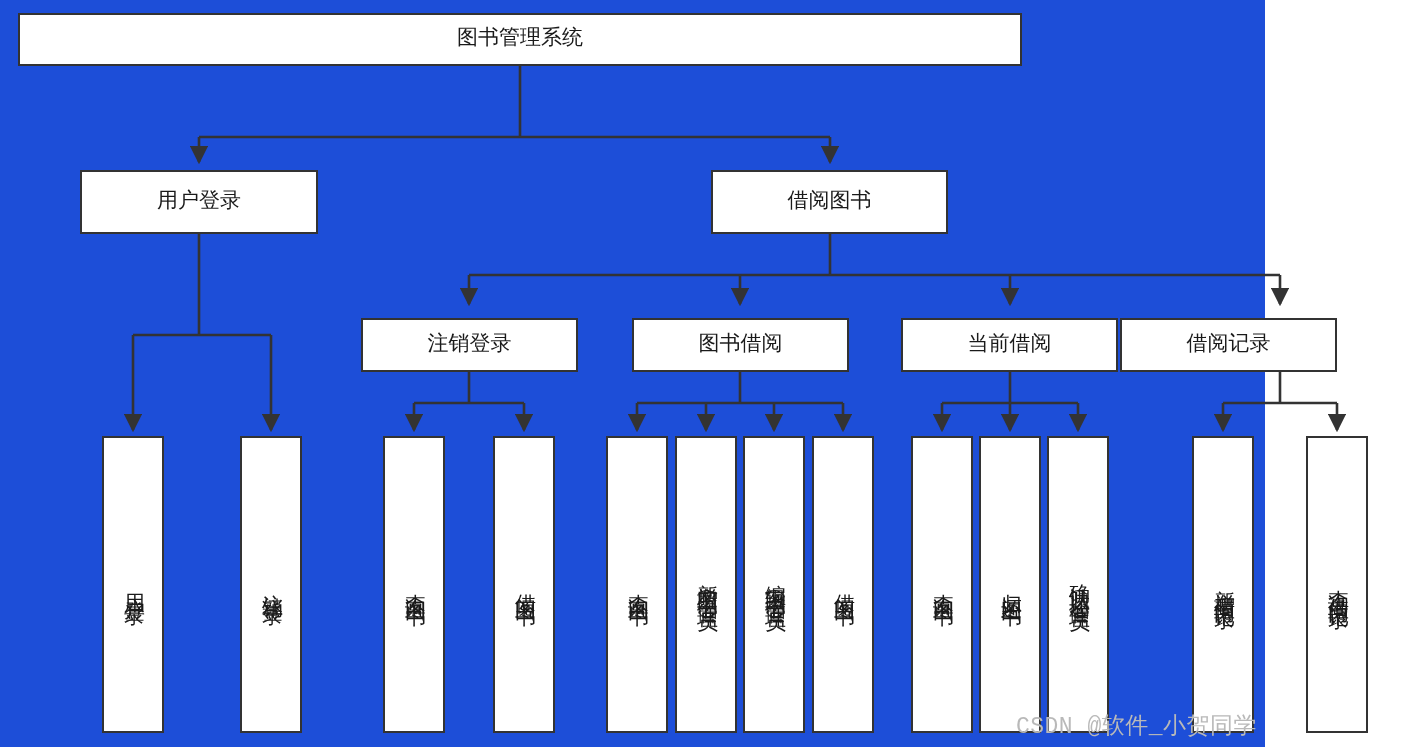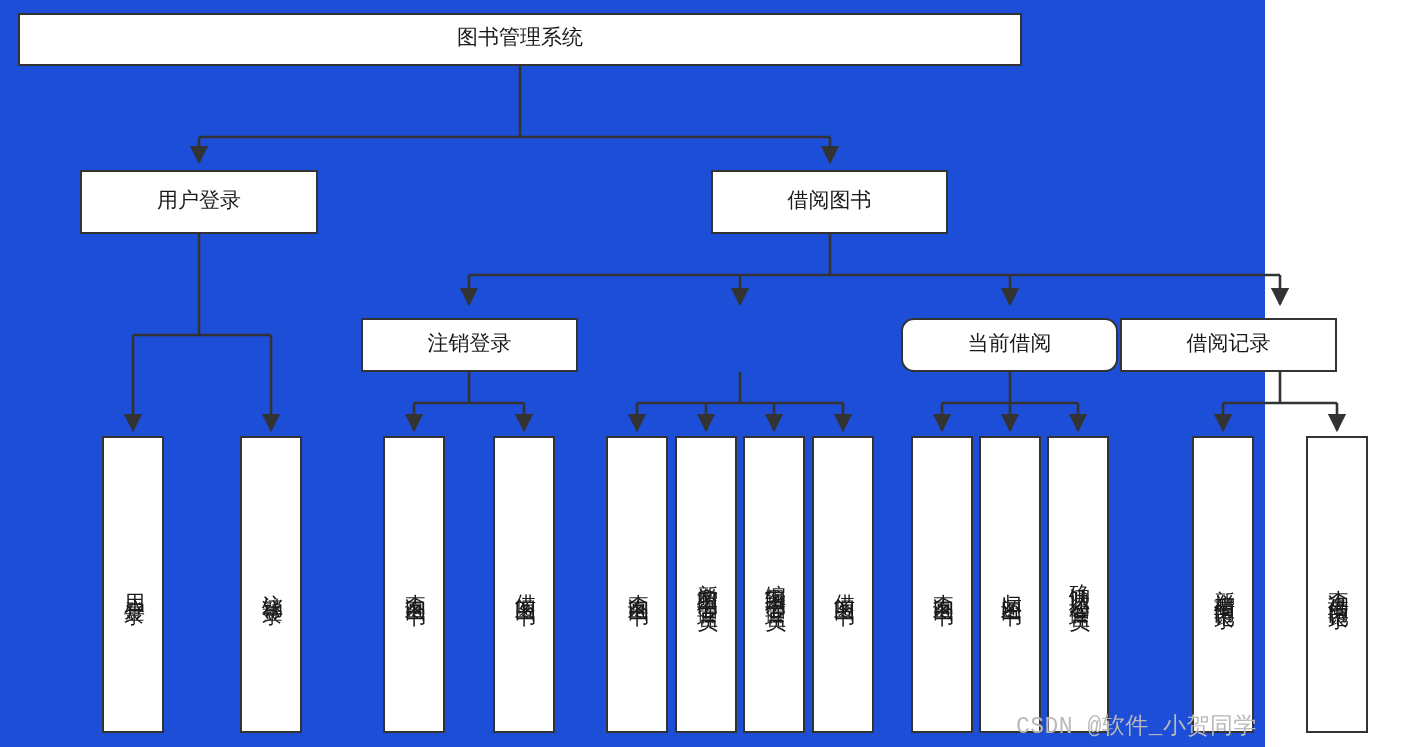--- a/index.html
+++ b/index.html
@@ -113,21 +113,24 @@
   <div class="node horiz" style="left:80px;top:170px;width:238px;height:64px;">
     <span class="lbl">用户登录</span>
   </div>
   <div class="node horiz" style="left:711px;top:170px;width:237px;height:64px;">
     <span class="lbl">借阅图书</span>
   </div>
 
   <div class="node horiz" style="left:361px;top:318px;width:217px;height:54px;">
     <span class="lbl">注销登录</span>
   </div>
-  <div class="node horiz" style="left:901px;top:318px;width:217px;height:54px;border-radius:13px;">
+  <div class="node horiz" style="left:632px;top:318px;width:217px;height:54px;">
+    <span class="lbl">图书借阅</span>
+  </div>
+  <div class="node horiz" style="left:901px;top:318px;width:217px;height:54px;">
     <span class="lbl">当前借阅</span>
   </div>
   <div class="node horiz" style="left:1120px;top:318px;width:217px;height:54px;">
     <span class="lbl">借阅记录</span>
   </div>
 
   <div class="node vert" style="left:102px;top:436px;width:62px;height:297px;">
     <span class="lbl">用户登录</span>
   </div>
   <div class="node vert" style="left:240px;top:436px;width:62px;height:297px;">

